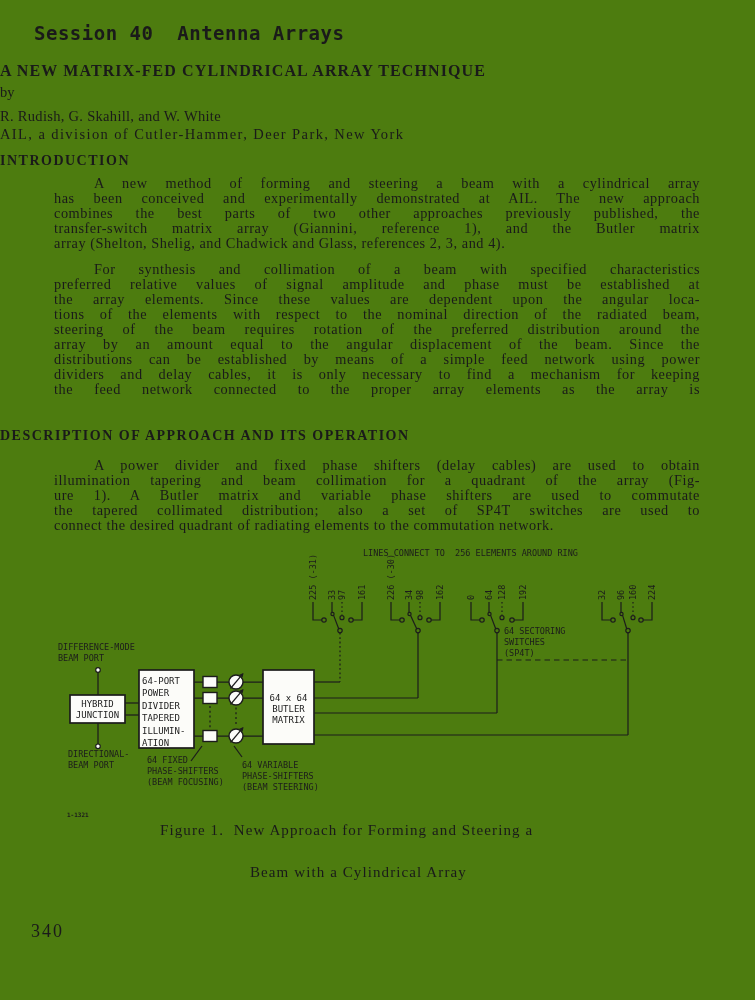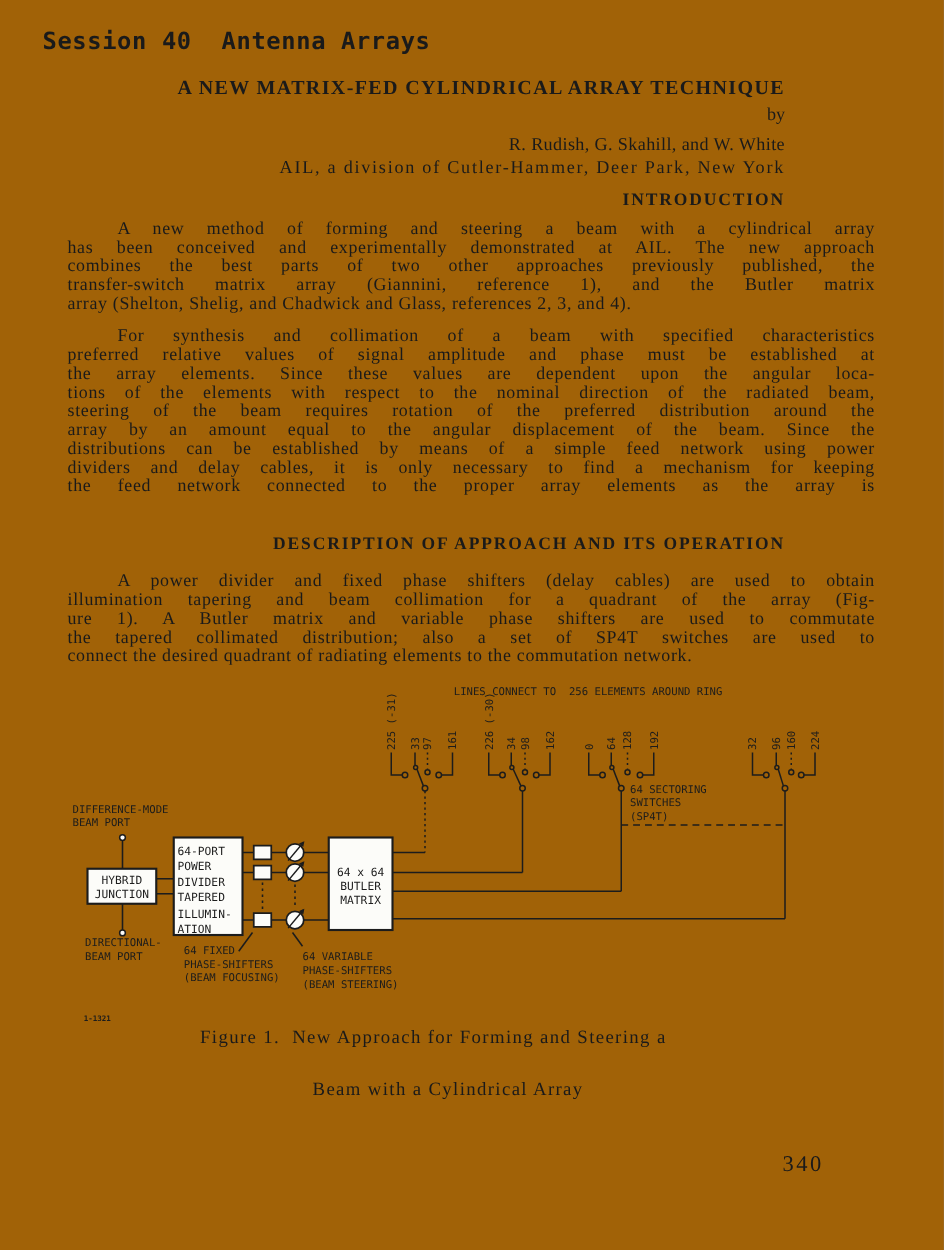--- a/index.html
+++ b/index.html
@@ -1,28 +1,28 @@
 <!DOCTYPE html>
 <html><head>
 <meta charset="utf-8">
 <style>
   html,body { margin:0; padding:0; }
   body { background:#888; }
   .page {
     position:relative; width:755px; height:1000px;
-    background:#a16207; color:#1a1a1a; overflow:hidden;
+    background:#4d7c0f; color:#1a1a1a; overflow:hidden;
     font-family:"Liberation Serif", serif;
   }
   .abs { position:absolute; }
   .session-header {
     left:34px; top:22px;
     font-family:"DejaVu Sans Mono", monospace;
     font-weight:bold; font-size:19px; letter-spacing:0.5px; white-space:pre;
   }
-  .centerline { left:0; width:628px; text-align:right; white-space:pre; }
+  .centerline { left:0; width:628px; text-align:left; white-space:pre; }
   .title   { top:62px; font-size:16px; font-weight:600; letter-spacing:1.1px; }
   .byline  { top:84px; font-size:14.5px; }
   .authors { top:108px; font-size:14.5px; letter-spacing:0.3px; }
   .affil   { top:126px; font-size:14.5px; letter-spacing:1.4px; }
   .heading { font-size:14px; font-weight:600; letter-spacing:1.5px; }
   .h-intro { top:153px; }
   .h-desc  { top:428px; }
   .para { left:54px; width:646px; font-size:14.3px; line-height:15px; letter-spacing:0.55px; }
   .p1 { top:176px; }
   .p2 { top:262px; }

